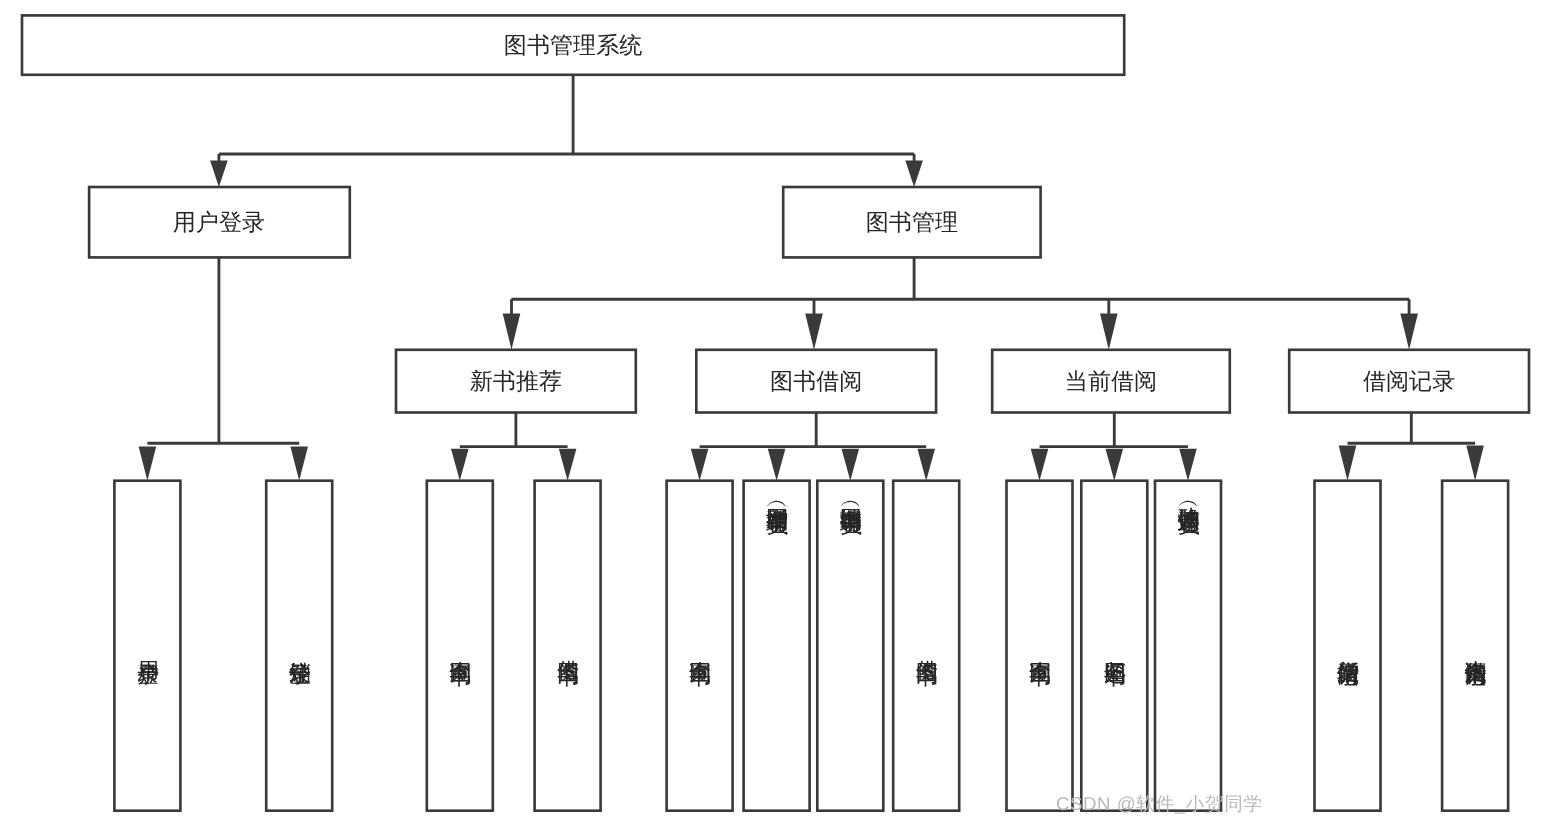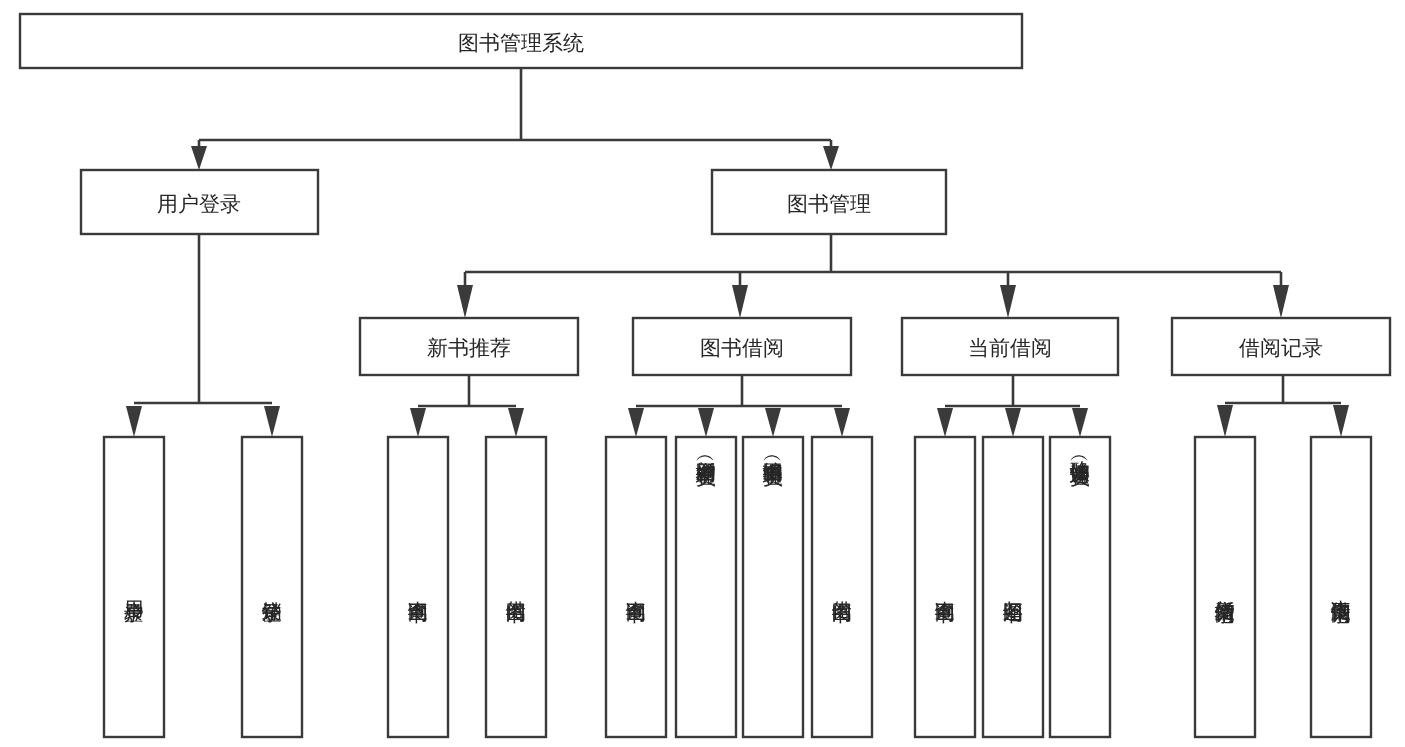--- a/index.html
+++ b/index.html
@@ -237,13 +237,14 @@
   <div class="node-label-v-wrap" style="left:1050px; top:437px; width:60px; height:300px; align-items:flex-start;">
     <span class="node-label-v" style="margin-top:8px;">确认归还（管理员）</span>
   </div>
   <div class="node-label-v-wrap" style="left:1195px; top:437px; width:60px; height:300px;">
     <span class="node-label-v">新增借阅记录</span>
   </div>
   <div class="node-label-v-wrap" style="left:1311px; top:437px; width:60px; height:300px;">
     <span class="node-label-v">查询借阅记录</span>
   </div>
 
+  <div class="watermark">CSDN @软件_小贺同学</div>
 </div>
 
 </body></html>

